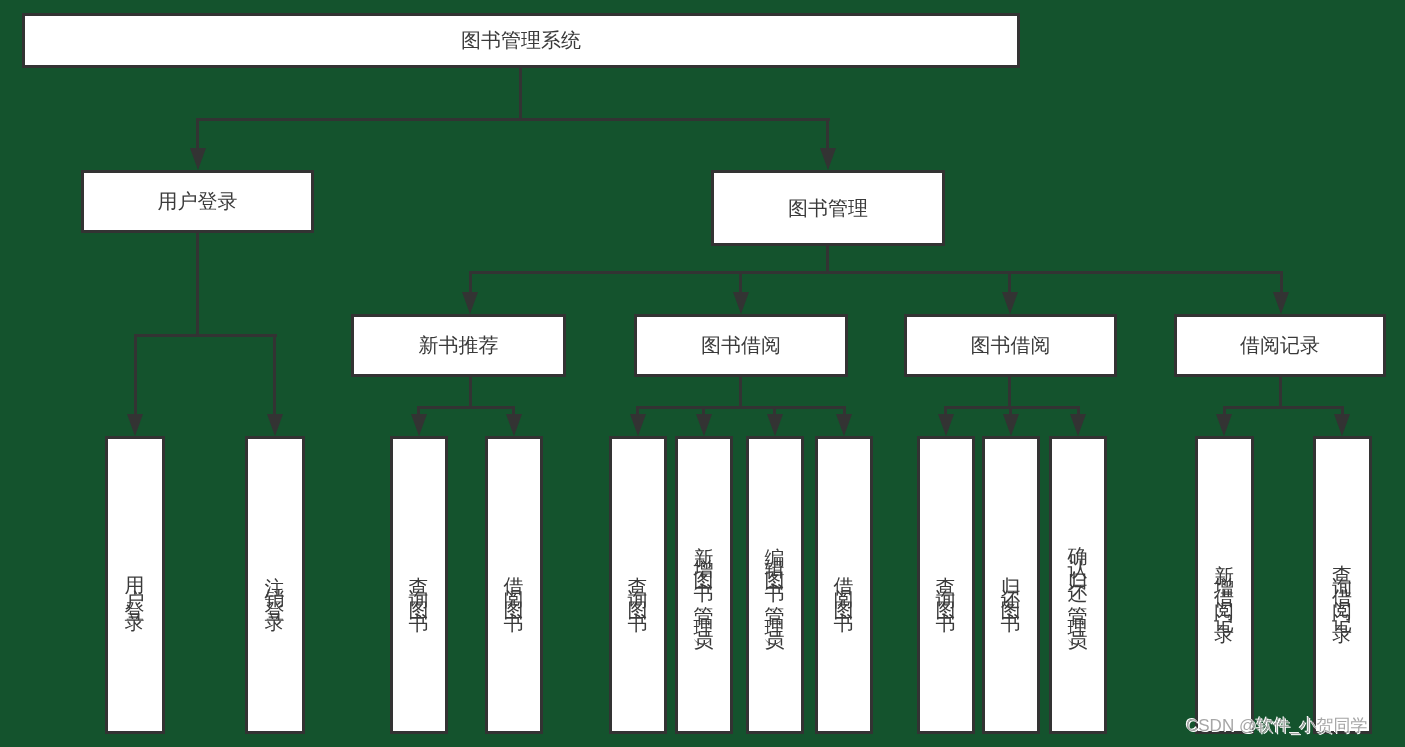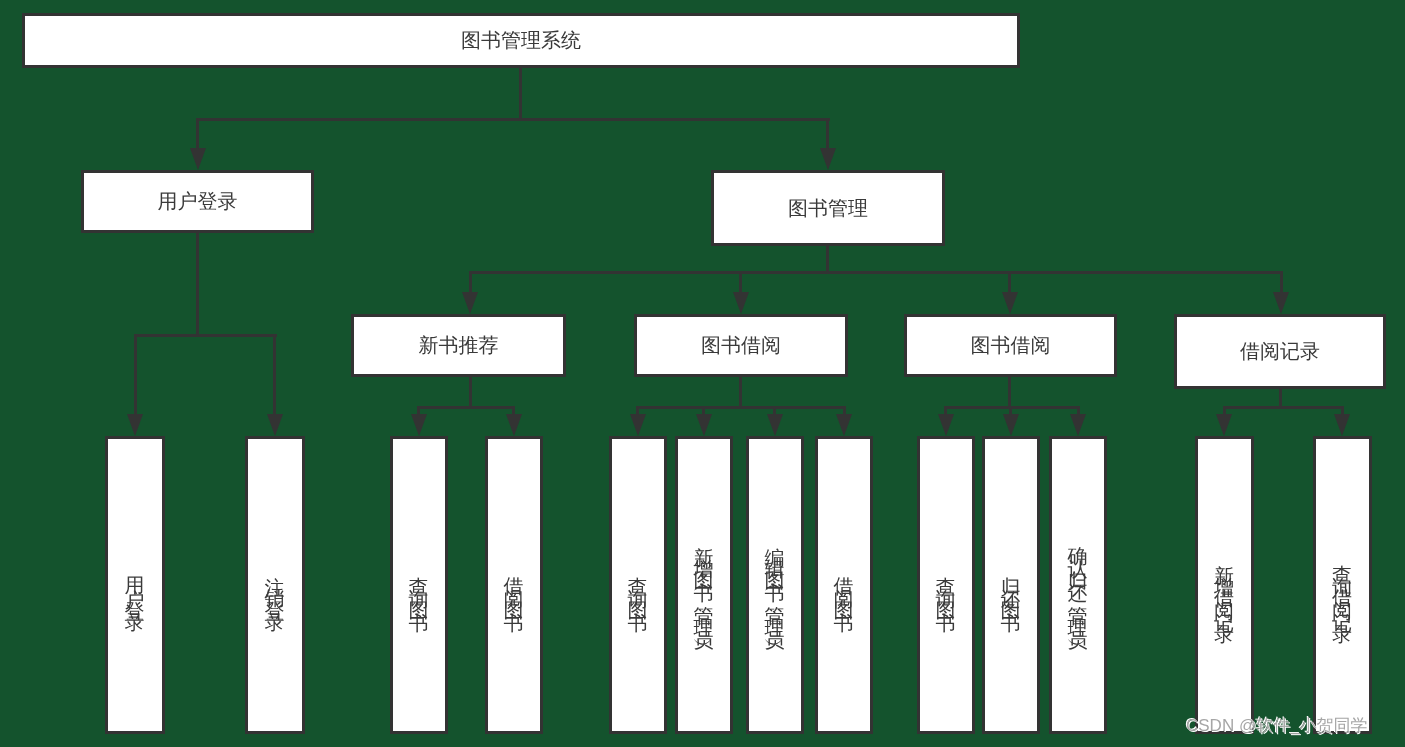--- a/index.html
+++ b/index.html
@@ -49,21 +49,21 @@
     white-space: nowrap;
   }
 
   
   .n-root { left: 22px;  top: 13px;  width: 998px; height: 55px; }
   .n-ul   { left: 81px;  top: 170px; width: 233px; height: 63px; }
   .n-bm   { left: 711px; top: 170px; width: 234px; height: 76px; }
   .n-nbr  { left: 351px; top: 314px; width: 215px; height: 63px; }
   .n-bb   { left: 634px; top: 306px; width: 214px; height: 63px; margin-top: 8px; }
   .n-cb   { left: 904px; top: 314px; width: 213px; height: 63px; }
-  .n-br   { left: 1174px;top: 314px; width: 212px; height: 75px; }
+  .n-br   { left: 1174px;top: 314px; width: 212px; height: 63px; }
   .n-ul1  { left: 105px;  width: 60px; }
   .n-ul2  { left: 245px;  width: 60px; }
   .n-nbr1 { left: 390px;  width: 58px; }
   .n-nbr2 { left: 485px;  width: 58px; }
   .n-bb1  { left: 609px;  width: 58px; }
   .n-bb2  { left: 675px;  width: 58px; }
   .n-bb3  { left: 746px;  width: 58px; }
   .n-bb4  { left: 815px;  width: 58px; }
   .n-cb1  { left: 917px;  width: 58px; }
   .n-cb2  { left: 982px;  width: 58px; }

